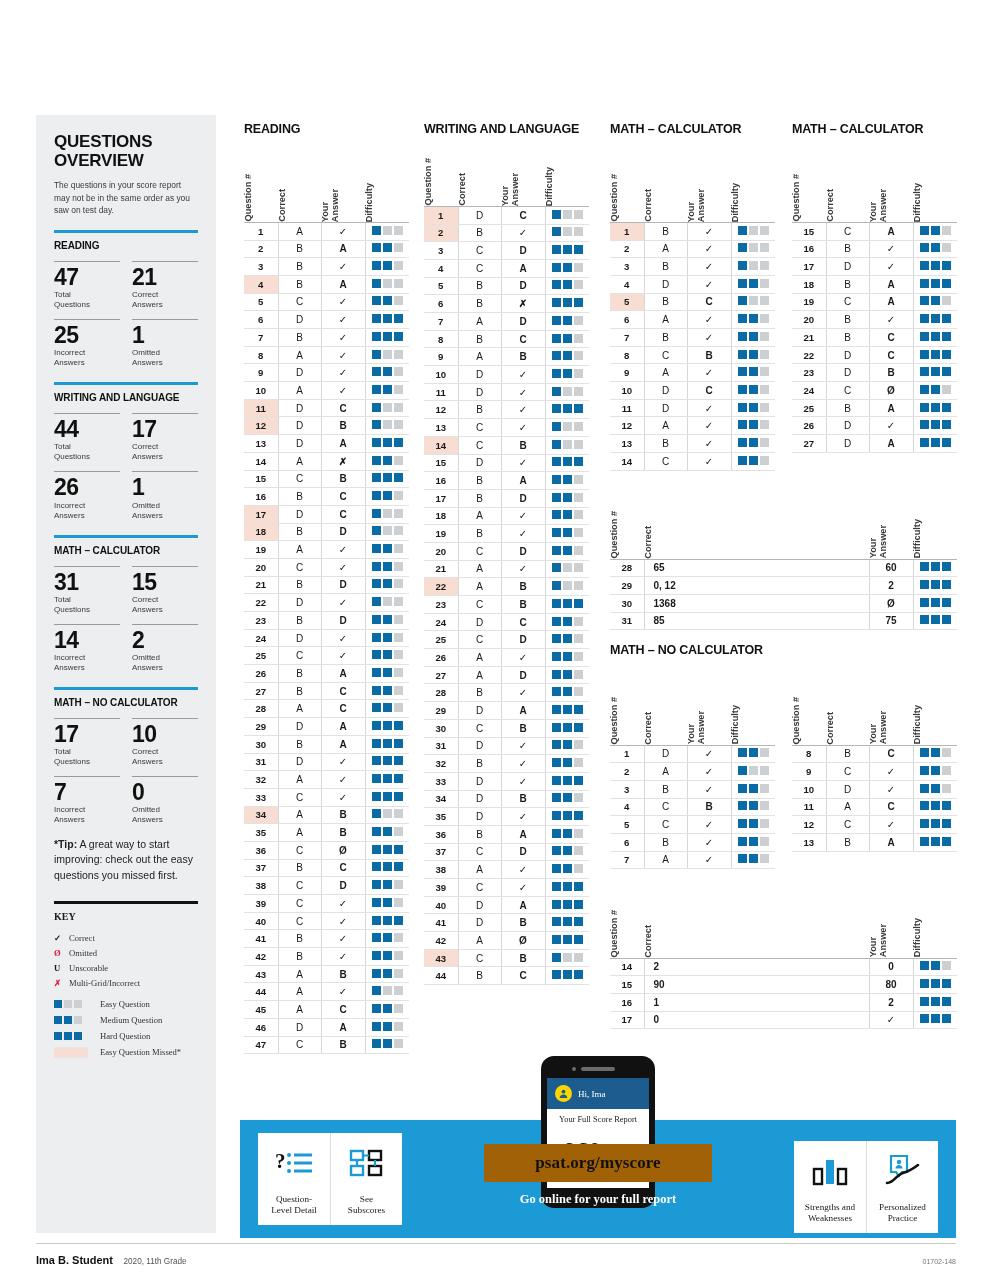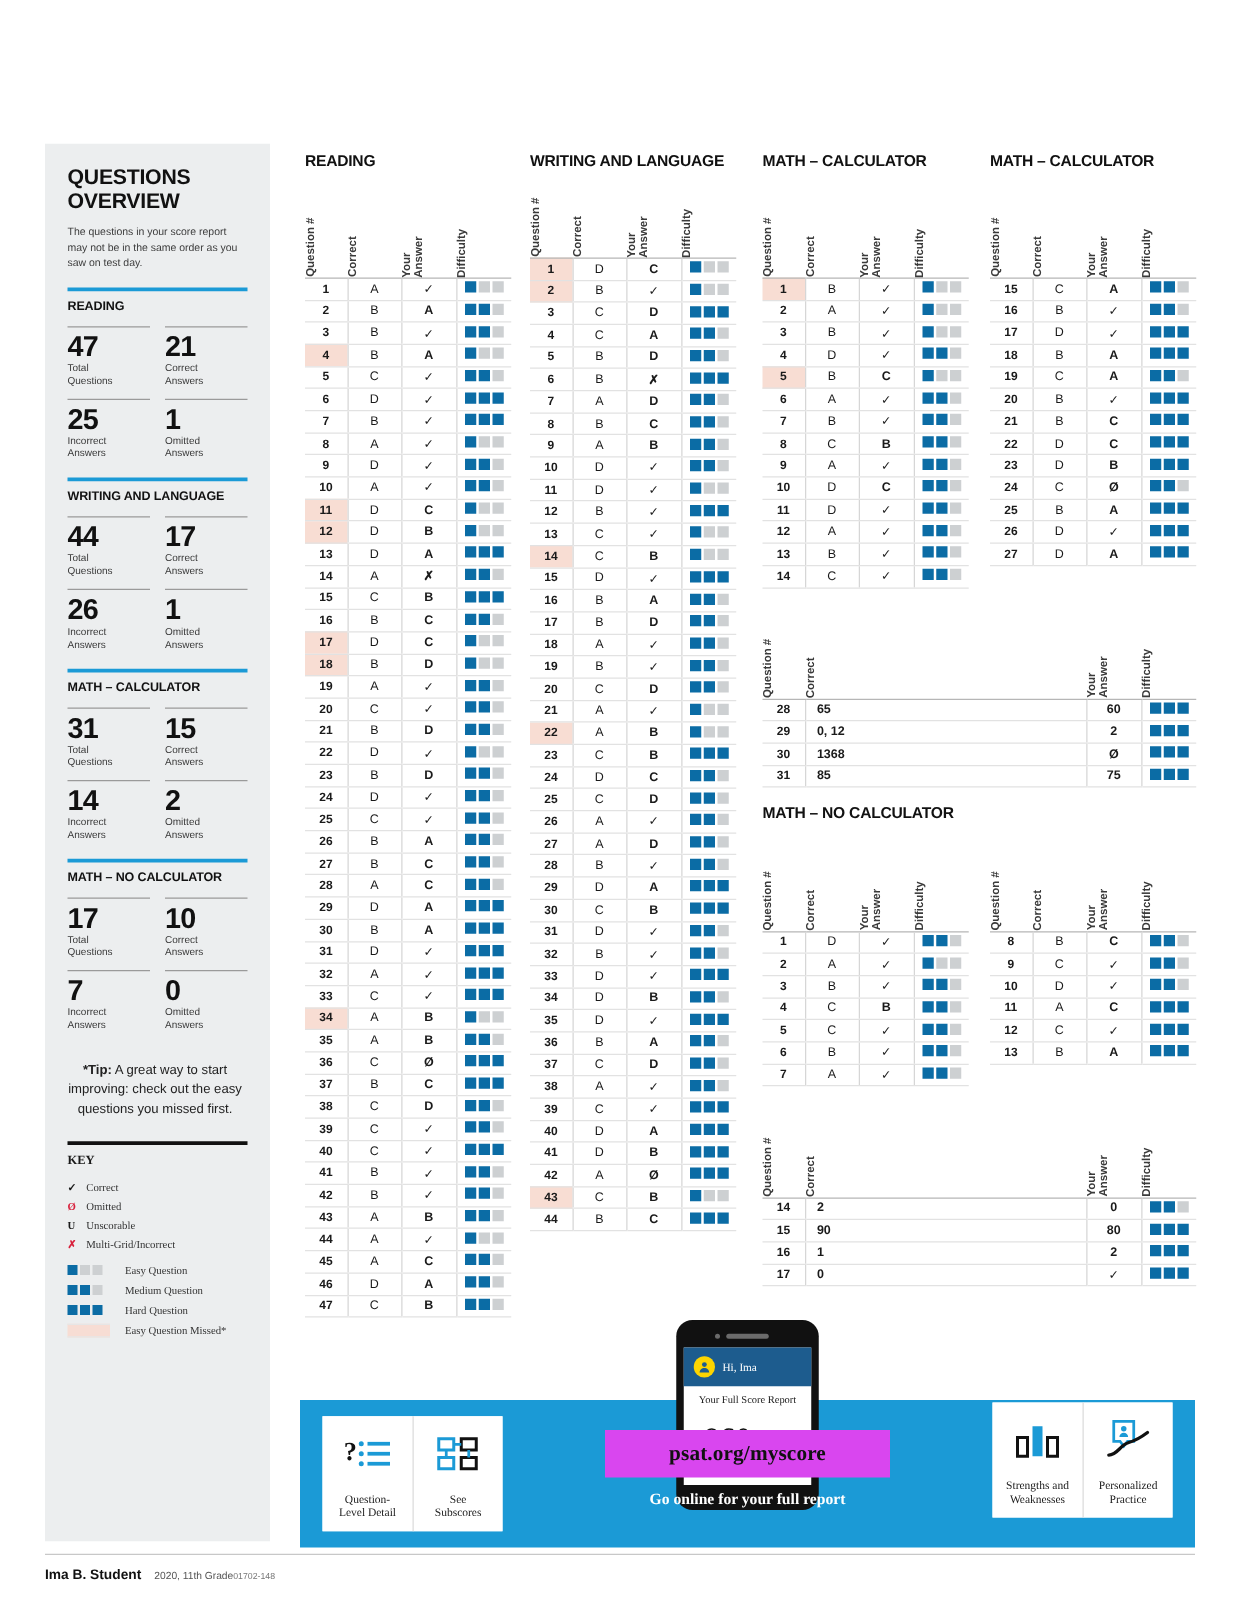--- a/index.html
+++ b/index.html
@@ -48,22 +48,22 @@
   }
   .stat { }
   .stat-rule { height: 1px; background: #9a9a9a; width: 100%; }
   .stat-num {
     font-size: 23px; font-weight: bold; line-height: 1.05;
     margin-top: 3px; letter-spacing: -0.5px; color: #111;
   }
   .stat-lbl { font-size: 8px; line-height: 1.25; color: #3a3a3a; margin-top: 1px; }
 
   .tip {
-    margin-top: 24px; font-size: 10.5px; line-height: 1.45;
-    color: #222; padding-right: 4px; text-align: center;
+    margin-top: 12px; font-size: 10.5px; line-height: 1.45;
+    color: #222; padding-right: 4px;
   }
   .tip b { font-weight: bold; }
 
   .key-block { margin-top: 18px; font-family: Liberation Serif, serif; }
   .key-rule { height: 3px; background: #111; width: 144px; }
   .key-title { font-size: 10px; font-weight: bold; margin-top: 7px; }
   .key-list { margin-top: 11px; }
   .key-row { display: flex; align-items: center; font-size: 8.6px; color: #333; margin-bottom: 5px; }
   .key-glyph { width: 15px; display: inline-block; font-weight: bold; }
   .key-glyph.ok { color: #1a1a1a; }
@@ -75,21 +75,21 @@
   .db.on { background: #0b6ca5; }
   .missed-swatch {
     width: 34px; height: 11px; background: #f7ddd4;
     border-top: 1px solid #e6e6e6; border-bottom: 1px solid #e6e6e6;
     margin-right: 12px;
   }
 
   
   .footer {
     position: absolute; left: 36px; top: 1243px; width: 920px;
-    display: flex; justify-content: flex-start; align-items: baseline;
+    display: flex; justify-content: space-between; align-items: baseline;
     border-top: 1px solid #c8c8c8; padding-top: 6px;
   }
   .footer-name { font-size: 11px; font-weight: bold; color: #111; }
   .footer-meta { font-size: 8.2px; color: #555; margin-left: 6px; }
   .footer-code { font-size: 7px; color: #777; }
 
   
   .tbl-title {
     font-size: 12.5px; font-weight: bold; letter-spacing: -0.2px;
     color: #111; line-height: 1.15;
@@ -147,21 +147,21 @@
     display: flex; flex-direction: column; align-items: center;
     justify-content: flex-end; padding-bottom: 9px;
   }
   .tile + .tile { border-left: 1px solid #dcdcdc; }
   .tile-lbl {
     font-family: "Liberation Serif", serif;
     font-size: 9.2px; line-height: 1.2; text-align: center; color: #1a1a1a;
   }
   .tile-ico { flex: 1; display: flex; align-items: center; justify-content: center; }
   #tiles-left { left: 18px; top: 13px; }
-  #tiles-right { right: 18px; top: 2px; }
+  #tiles-right { right: 18px; top: 21px; }
 
   .phone {
     position: absolute; left: 50%; transform: translateX(-50%);
     top: -64px; width: 114px; height: 152px;
     background: #111; border-radius: 13px; padding: 11px 6px 0 6px;
   }
   .phone-speaker {
     width: 34px; height: 4px; background: #6b6b6b; border-radius: 2px;
     margin: 0 auto 7px auto; position: relative;
   }
@@ -177,21 +177,21 @@
   }
   .phone-hi { font-family: "Liberation Serif", serif; color: #fff; font-size: 9px; }
   .phone-body { padding: 6px 0 0 0; text-align: center; }
   .phone-sub { font-family: "Liberation Serif", serif; font-size: 8.4px; color: #1a1a1a; }
   .phone-scorewrap { display: flex; align-items: flex-end; justify-content: center; gap: 5px; margin-top: 15px; }
   .phone-score { font-family: "Liberation Serif", serif; font-weight: bold; font-size: 25px; color: #111; line-height: 1; }
   .phone-range { border-left: 4px solid #14532d; padding-left: 5px; font-family: "Liberation Serif", serif; font-size: 7px; color: #444; line-height: 1.25; text-align: left; }
 
   .cta {
     position: absolute; left: 50%; transform: translateX(-50%);
-    top: 24px; width: 228px; height: 38px; background: #d946ef;
+    top: 24px; width: 228px; height: 38px; background: #a16207;
     display: flex; align-items: center; justify-content: center;
   }
   .cta-text {
     font-family: "Liberation Serif", serif; font-weight: bold;
     font-size: 17px; color: #111; letter-spacing: 0.1px;
   }
   .cta-sub {
     position: absolute; left: 50%; transform: translateX(-50%);
     top: 72px; width: 300px; text-align: center;
     font-family: "Liberation Serif", serif; font-weight: bold;

